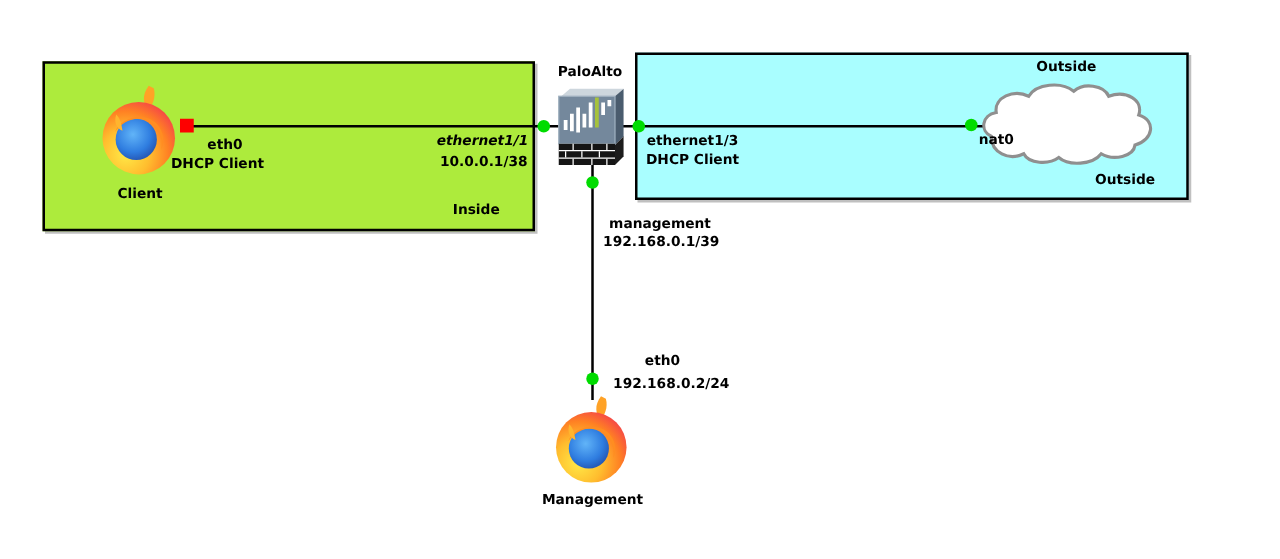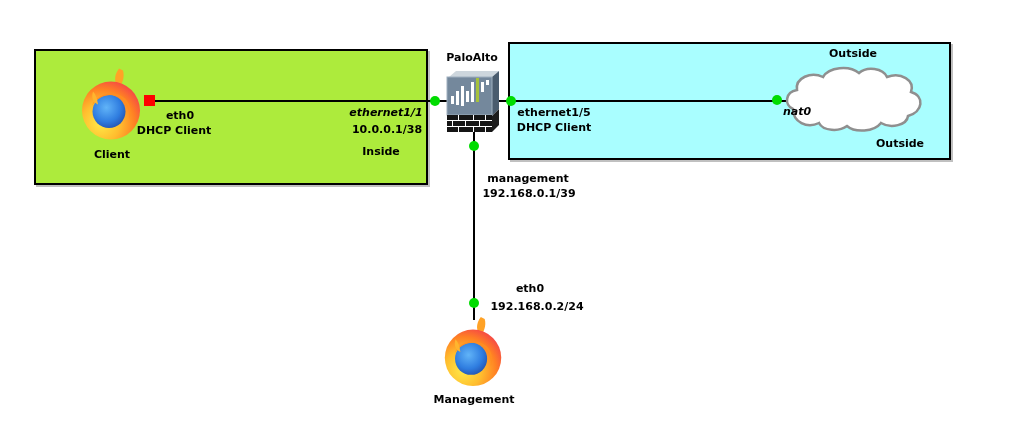--- a/index.html
+++ b/index.html
@@ -131,31 +131,31 @@
   <div class="port-dot" style="left:772px;top:95px;"></div>
   <div class="port-dot" style="left:469px;top:141px;"></div>
   <div class="port-dot" style="left:469px;top:298px;"></div>
 
   <div class="lbl" style="left:180px;top:110px;">eth0</div>
   <div class="lbl" style="left:174px;top:125px;">DHCP Client</div>
   <div class="lbl" style="left:112px;top:149px;">Client</div>
 
   <div class="lbl" style="left:386px;top:107px;font-style:italic;">ethernet1/1</div>
   <div class="lbl" style="left:387px;top:124px;">10.0.0.1/38</div>
-  <div class="lbl" style="left:381px;top:146px;">Inside</div>
+  <div class="lbl" style="left:381px;top:162px;">Inside</div>
 
   <div class="lbl" style="left:472px;top:52px;">PaloAlto</div>
 
-  <div class="lbl" style="left:554px;top:107px;">ethernet1/5</div>
+  <div class="lbl" style="left:554px;top:107px;">ethernet1/3</div>
   <div class="lbl" style="left:554px;top:122px;">DHCP Client</div>
 
   <div class="lbl" style="left:528px;top:173px;">management</div>
   <div class="lbl" style="left:529px;top:188px;">192.168.0.1/39</div>
 
   <div class="lbl" style="left:853px;top:48px;">Outside</div>
-  <div class="lbl" style="left:797px;top:106px;font-style:italic;">nat0</div>
+  <div class="lbl" style="left:797px;top:106px;">nat0</div>
   <div class="lbl" style="left:900px;top:138px;">Outside</div>
 
   <div class="lbl" style="left:530px;top:283px;">eth0</div>
   <div class="lbl" style="left:537px;top:301px;">192.168.0.2/24</div>
   <div class="lbl" style="left:474px;top:394px;">Management</div>
 
 </div>
 
 </body></html>

